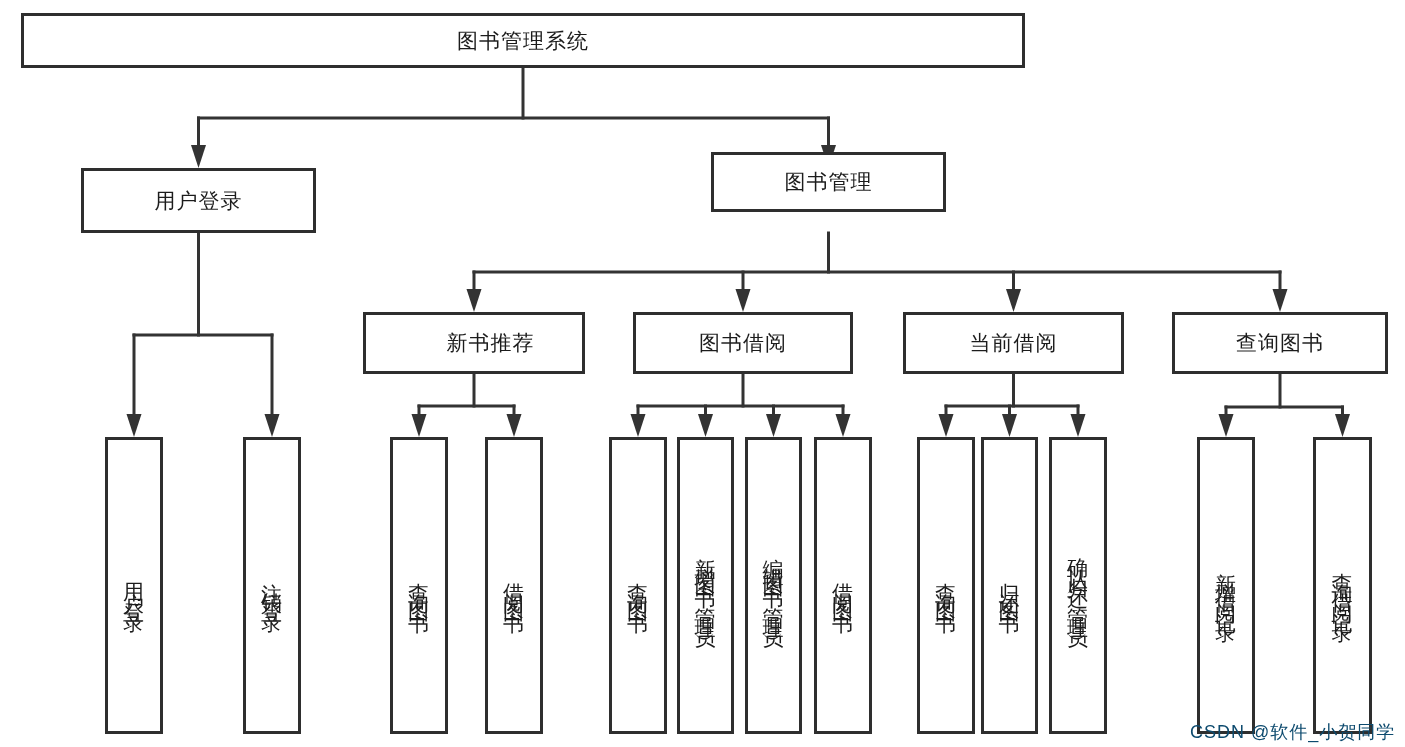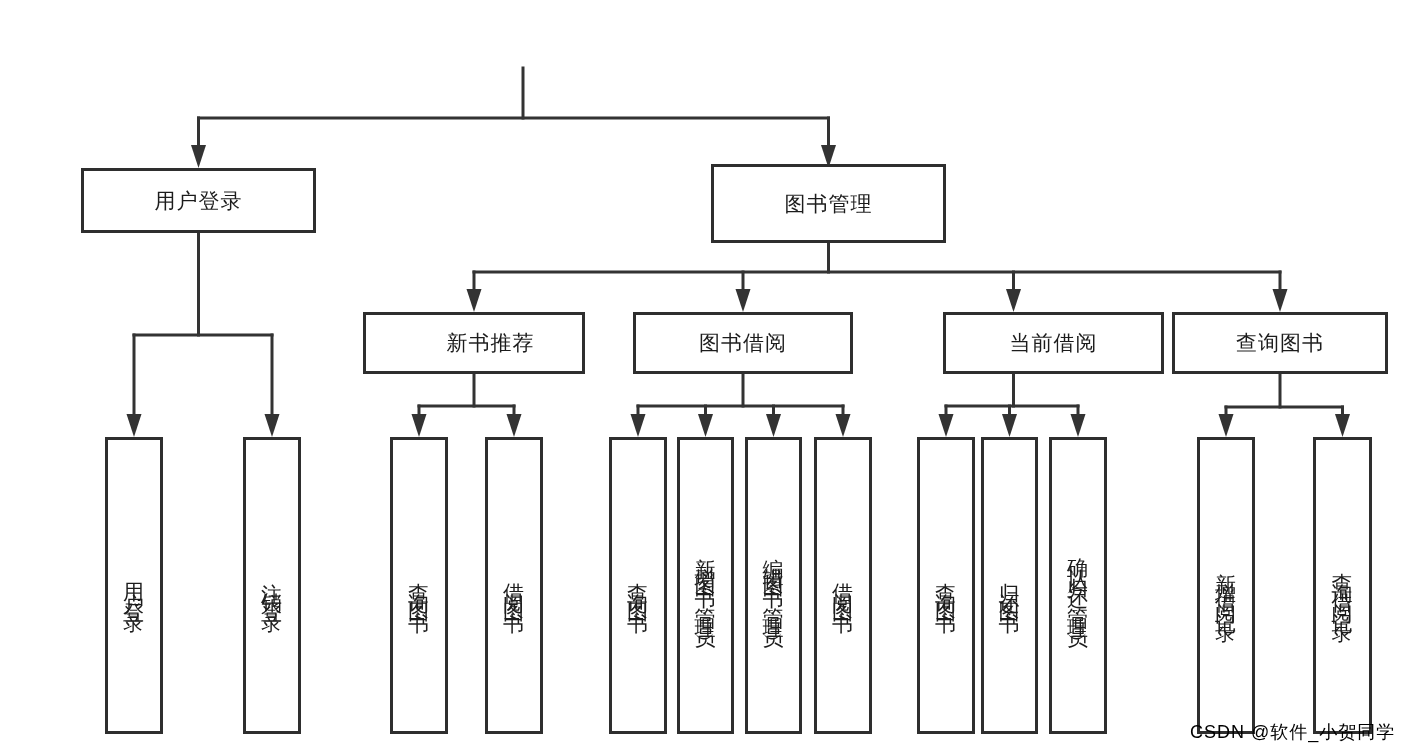--- a/index.html
+++ b/index.html
@@ -117,34 +117,37 @@
       </g>
       <g>
         <line x1="1280" y1="374" x2="1280" y2="407" stroke="#333333" stroke-width="3" stroke-linecap="square"></line>
         <line x1="1226" y1="407" x2="1342.5" y2="407" stroke="#333333" stroke-width="3" stroke-linecap="square"></line>
         <line x1="1226" y1="407" x2="1226" y2="417" stroke="#333333" stroke-width="3" stroke-linecap="square"></line>
         <polygon points="1226,437 1218.5,414 1233.5,414" fill="#333333"></polygon>
         <line x1="1342.5" y1="407" x2="1342.5" y2="417" stroke="#333333" stroke-width="3" stroke-linecap="square"></line>
         <polygon points="1342.5,437 1335,414 1350,414" fill="#333333"></polygon>
       </g>
     </svg>
-  <div class="watermark" style="color: #000000;">CSDN @软件_小贺同学</div>
+  <div class="watermark" style="color: #0c4a6e;">CSDN @软件_小贺同学</div>
+<div class="node" style="left: 21px; top: 13px; width: 1004px; height: 55px; border-color: rgb(46, 46, 46); color: rgb(28, 28, 28);">
+      <span>图书管理系统</span>
+    </div>
     <div class="node" style="left: 81px; top: 168px; width: 235px; height: 65px; border-color: rgb(46, 46, 46); color: rgb(28, 28, 28);">
       <span>用户登录</span>
     </div>
-    <div class="node" style="left: 711px; top: 164px; width: 235px; height: 79px; border-color: rgb(46, 46, 46); color: rgb(28, 28, 28);">
+    <div class="node" style="left: 711px; top: 152px; width: 235px; height: 60px; border-color: rgb(46, 46, 46); color: rgb(28, 28, 28);">
       <span>图书管理</span>
     </div>
     <div class="node" style="left: 363px; top: 312px; width: 222px; height: 62px; border-color: rgb(46, 46, 46); color: rgb(28, 28, 28); padding-left: 33px;">
       <span>新书推荐</span>
     </div>
     <div class="node" style="left: 633px; top: 312px; width: 220px; height: 62px; border-color: rgb(46, 46, 46); color: rgb(28, 28, 28); text-align: center;">
       <span>图书借阅</span>
     </div>
-    <div class="node" style="left: 903px; top: 312px; width: 221px; height: 62px; border-color: rgb(46, 46, 46); color: rgb(28, 28, 28); margin-left: 40px;">
+    <div class="node" style="left: 903px; top: 312px; width: 221px; height: 62px; border-color: rgb(46, 46, 46); color: rgb(28, 28, 28);">
       <span>当前借阅</span>
     </div>
     <div class="node" style="left: 1172px; top: 312px; width: 216px; height: 62px; border-color: rgb(46, 46, 46); color: rgb(28, 28, 28);">
       <span>查询图书</span>
     </div>
     <div class="node vertical" style="left: 105px; top: 437px; width: 58px; height: 297px; border-color: rgb(46, 46, 46); color: rgb(28, 28, 28);">
       <span>用户登录</span>
     </div>
     <div class="node vertical" style="left: 243px; top: 437px; width: 58px; height: 297px; border-color: rgb(46, 46, 46); color: rgb(28, 28, 28);">
       <span>注销登录</span>

